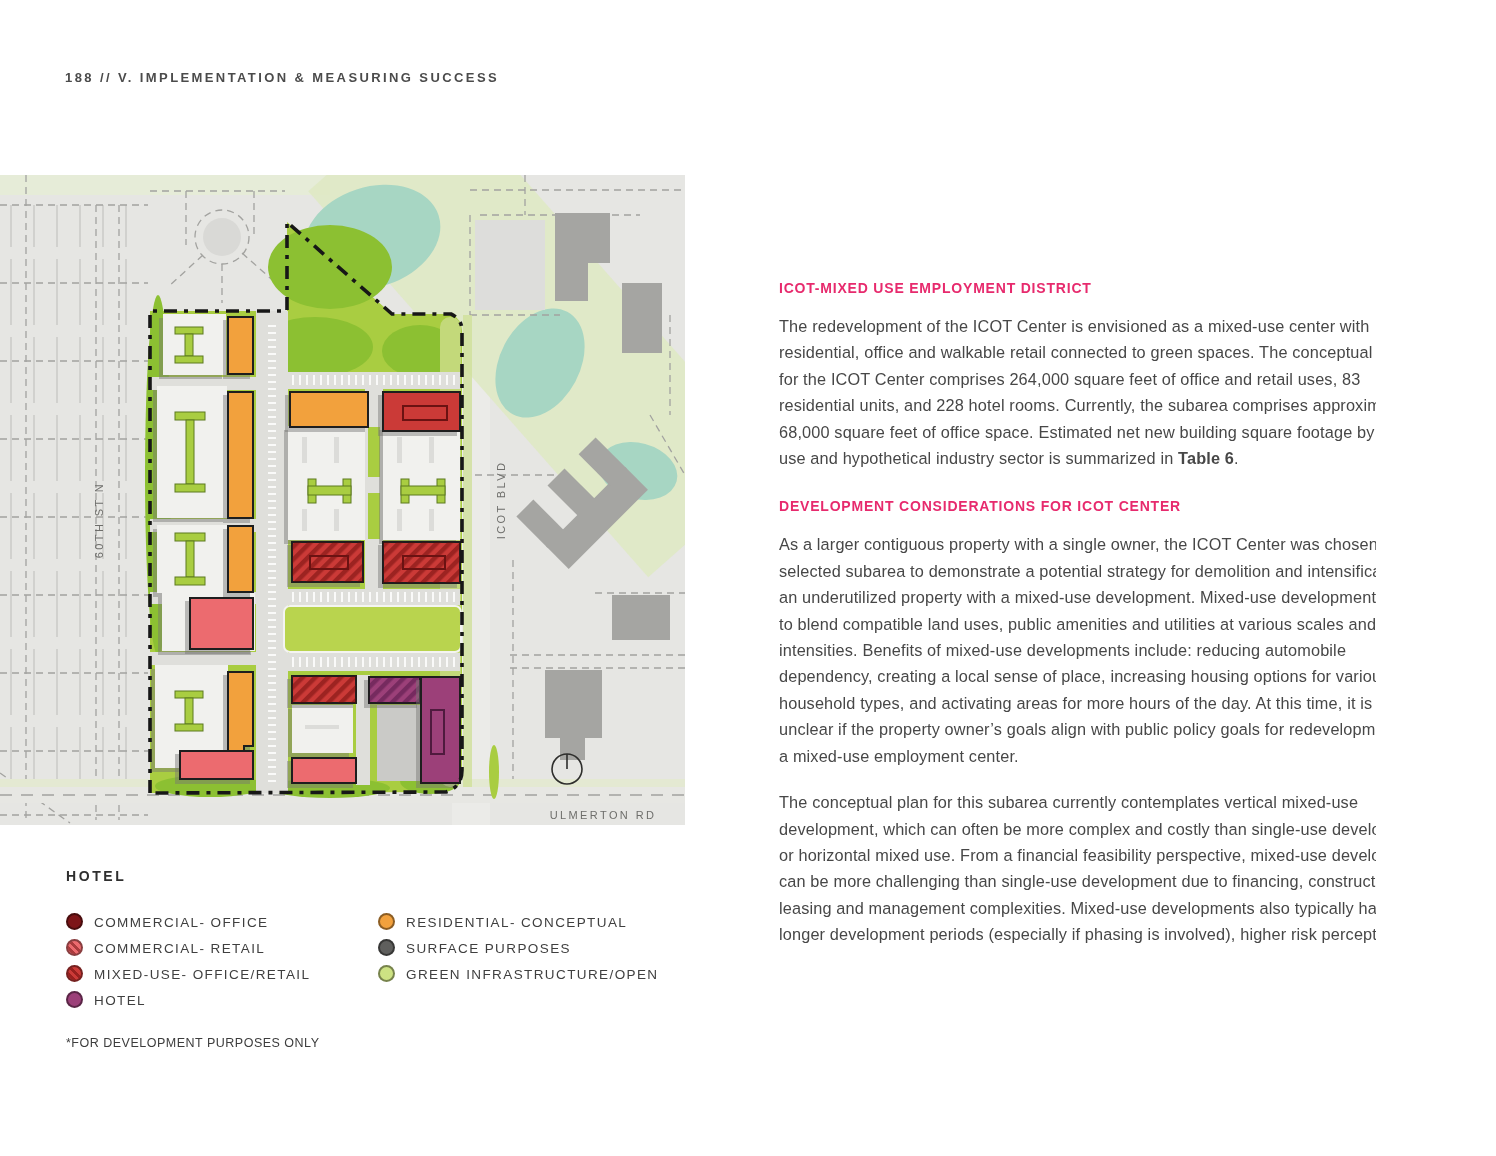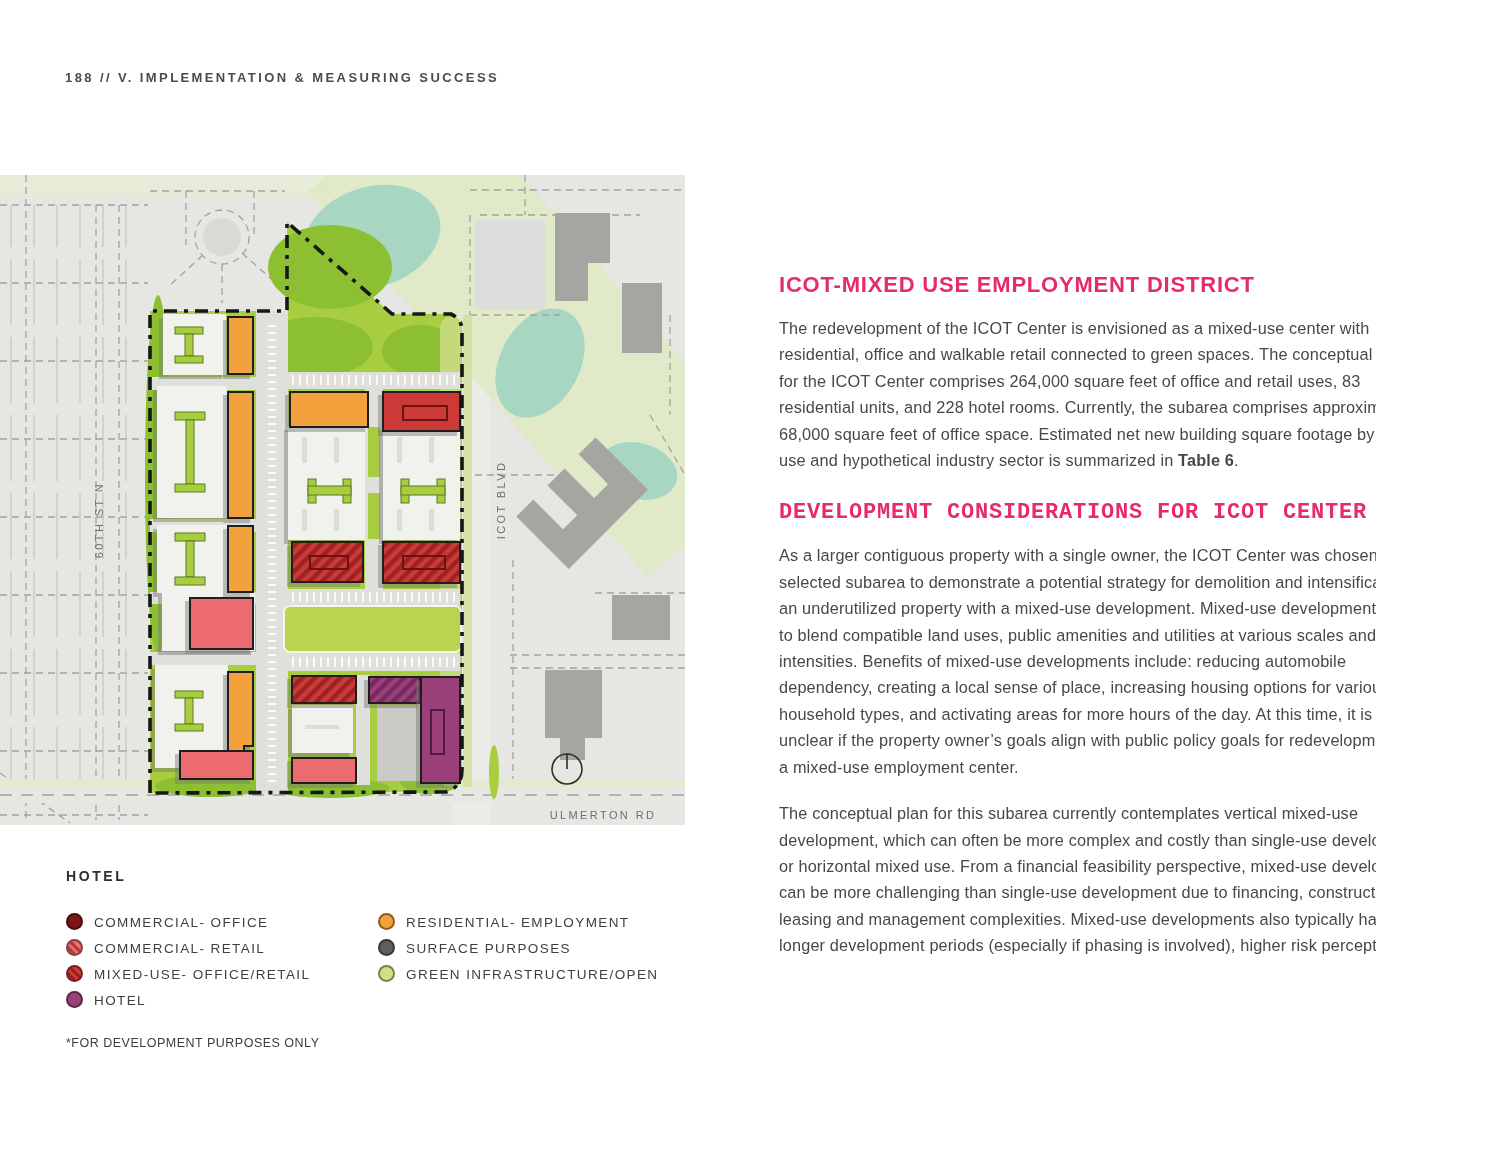--- a/index.html
+++ b/index.html
@@ -52,23 +52,23 @@
   .sw-retail{background:var(--c-retail,#ec6b6f);}
   .sw-mixed{background:var(--c-mixed,#cb3a37);}
   .sw-hotel{background:var(--c-hotel,#9c4079);}
   .sw-res{background:var(--c-residential,#f2a13d);}
   .sw-park{background:var(--c-parking,#5f5f5d);}
   .sw-green{background:var(--c-green-open,#cde283);}
   .legend-label{font-size:13.5px;letter-spacing:1.4px;color:#3f3f3f;}
   .legend-note{position:absolute;left:66px;top:1036px;font-size:12.5px;letter-spacing:.5px;color:#3d3d3d;}
   
   .article{position:absolute;left:779px;top:272px;width:652px;}
-  .article h2{margin:0 0 17px 0;font-size:22px;font-weight:bold;letter-spacing:.8px;
+  .article h2{margin:8px 0 17px 0;font-size:14px;font-weight:bold;letter-spacing:.8px;
     color:var(--c-accent-pink,#e72a6d);}
-  .article h2.second{margin-top:27px;font-family:Liberation Mono, monospace;}
+  .article h2.second{margin-top:27px;}
   .article p{margin:0 0 20px 0;font-size:16.3px;line-height:26.4px;letter-spacing:.15px;color:#474747;}
 </style>
 </head>
 <body>
 
 <div class="page">
 
   <div class="page-header">188 // V. IMPLEMENTATION &amp;  MEASURING SUCCESS</div>
 
   <div class="map-wrap">
@@ -310,21 +310,21 @@
           <span class="legend-label">MIXED-USE- OFFICE/RETAIL</span>
         </div>
         <div class="legend-item">
           <span class="swatch sw-hotel"></span>
           <span class="legend-label">HOTEL</span>
         </div>
       </div>
       <div class="legend-col c2">
         <div class="legend-item">
           <span class="swatch sw-res"></span>
-          <span class="legend-label">RESIDENTIAL- EMPLOYMENT</span>
+          <span class="legend-label">RESIDENTIAL- CONCEPTUAL</span>
         </div>
         <div class="legend-item">
           <span class="swatch sw-park"></span>
           <span class="legend-label">SURFACE PURPOSES</span>
         </div>
         <div class="legend-item">
           <span class="swatch sw-green"></span>
           <span class="legend-label">GREEN INFRASTRUCTURE/OPEN</span>
         </div>
       </div>

